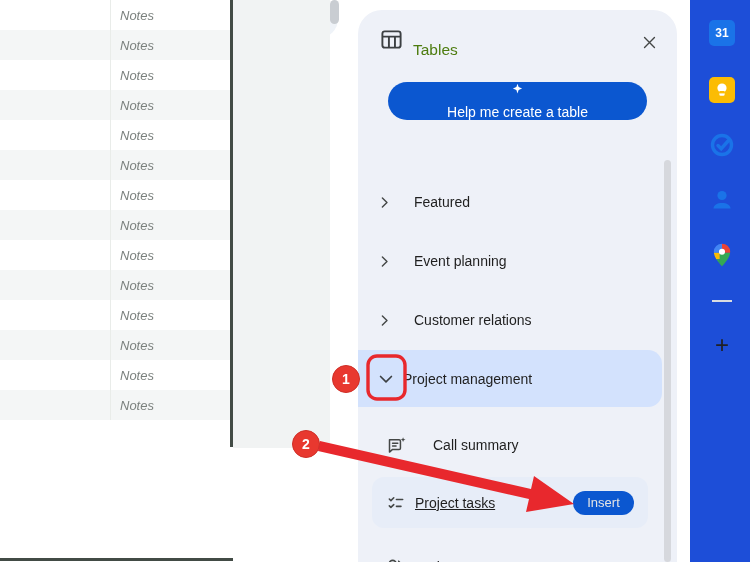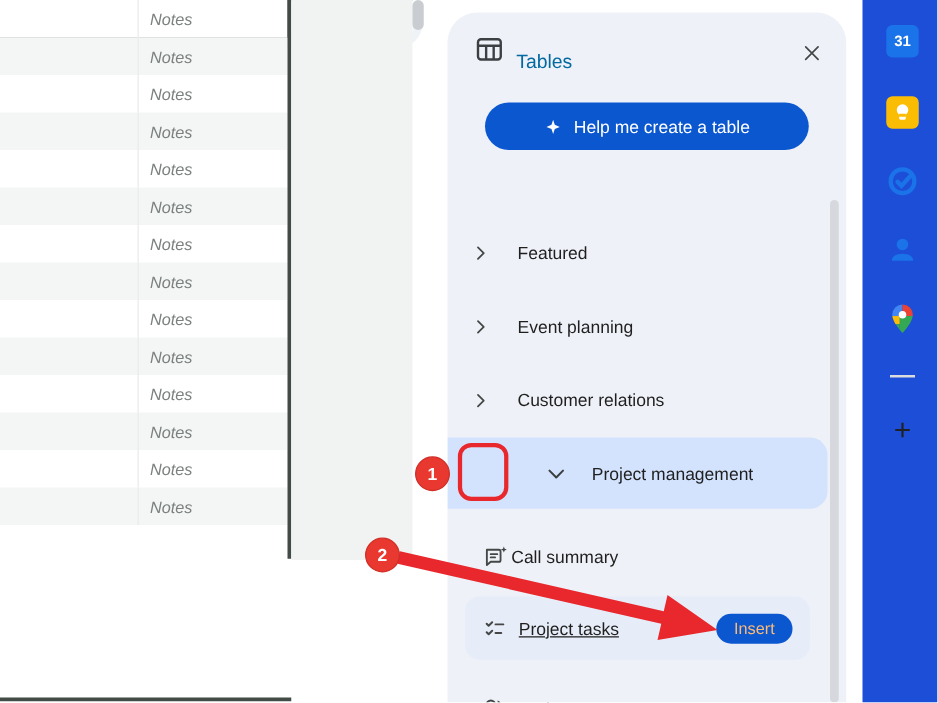--- a/index.html
+++ b/index.html
@@ -38,42 +38,42 @@
   .note-cell { margin-left:120px; font-style:italic; font-size:13px; color:#7b817e; }
 
   #tbl-rborder { left:230px; top:113; width:3px; height:447px; background:#424b45; }
   #tbl-bborder { left:0; top:558px; width:233px; height:2.5px; background:#424b45; }
   #colj-area { left:233px; top:114; width:97px; height:448px; background:#f1f3f3; }
   #sheet-scroll { left:330px; top:114; width:9px; height:24px; background:#c9cdd2; border-radius:5px; }
 
   
   #panel { left:358px; top:10px; width:319px; height:552px; background:#eef1f8;
            border-radius:24px 24px 0 0; overflow:hidden; }
-  #panel-title { position:absolute; left:55px; top:31px; font-size:15.5px; color:#0369a1; }
+  #panel-title { position:absolute; left:55px; top:31px; font-size:15.5px; color:#4d7c0f; }
   #panel-tbl-icon { position:absolute; left:22px; top:18px; color:#3c4043; }
   #panel-close { position:absolute; left:278px; top:19px; width:26px; height:26px;
                  display:flex; align-items:center; justify-content:center; color:#444746; cursor:pointer; }
   #help-btn { position:absolute; left:30px; top:72px; width:259px; height:38px; border:none;
               border-radius:19px; background:#0b57d0; color:#fff; font-size:14px; font-weight:500;
               font-family:"Liberation Sans",sans-serif; display:flex; align-items:center;
-              justify-content:center; gap:9px; cursor:pointer; }
+              justify-content:center; gap:9px; cursor:pointer;flex-direction:column; }
   .sect { position:absolute; left:0; width:304px; height:48px; display:flex; align-items:center;
           padding-left:18px; gap:21px; font-size:14px; color:#1f1f1f; cursor:pointer; }
   .sect .chev { color:#444746; display:flex; }
   #sect-featured { top:168px; } #sect-event { top:227px; } #sect-customer { top:286px; }
   #sect-pm { top:340px; height:57px; background:#d3e2fd; border-radius:0 14px 14px 0;
-             padding-left:17px; gap:17px;justify-content:center; }
+             padding-left:17px; gap:6px; }
   .item { position:absolute; display:flex; align-items:center; font-size:14px; color:#1f1f1f; cursor:pointer; }
-  #item-call { left:0; top:413px; width:304px; height:44px; padding-left:28px; gap:2px; }
+  #item-call { left:0; top:413px; width:304px; height:44px; padding-left:28px; gap:26px; }
   #item-tasks { left:14px; top:467px; width:276px; height:51px; background:#e7edf8;
                 border-radius:12px; padding-left:14px; gap:9px;text-decoration:underline; }
   #item-resources { left:0; top:535px; width:304px; height:44px; padding-left:28px; gap:9px; }
   .item .ic { color:#444746; display:flex; }
   #insert-btn { position:absolute; right:14px; top:13.5px; width:61px; height:24px; border:none;
-                border-radius:12px; background:#0b57d0; color:#fdba74; font-size:13px; font-weight:500;
+                border-radius:12px; background:#0b57d0; color:#e5e5e5; font-size:13px; font-weight:500;
                 font-family:"Liberation Sans",sans-serif; cursor:pointer; }
   #panel-scroll { position:absolute; left:306px; top:150px; width:7px; height:402px;
                   background:#d6d8dd; border-radius:4px; }
 
   
   #rail { left:690px; top:0; width:60px; height:562px; background:#1d4ed8; }
   .rail-ic { position:absolute; left:19px; width:26px; height:26px; cursor:pointer; }
   #ic-cal { top:20px; background:#1a73e8; border-radius:5px; color:#fff; font-size:12px;
             font-weight:700; display:flex; align-items:center; justify-content:center; }
   #ic-keep { top:77px; background:#fbbc04; border-radius:5px; }

